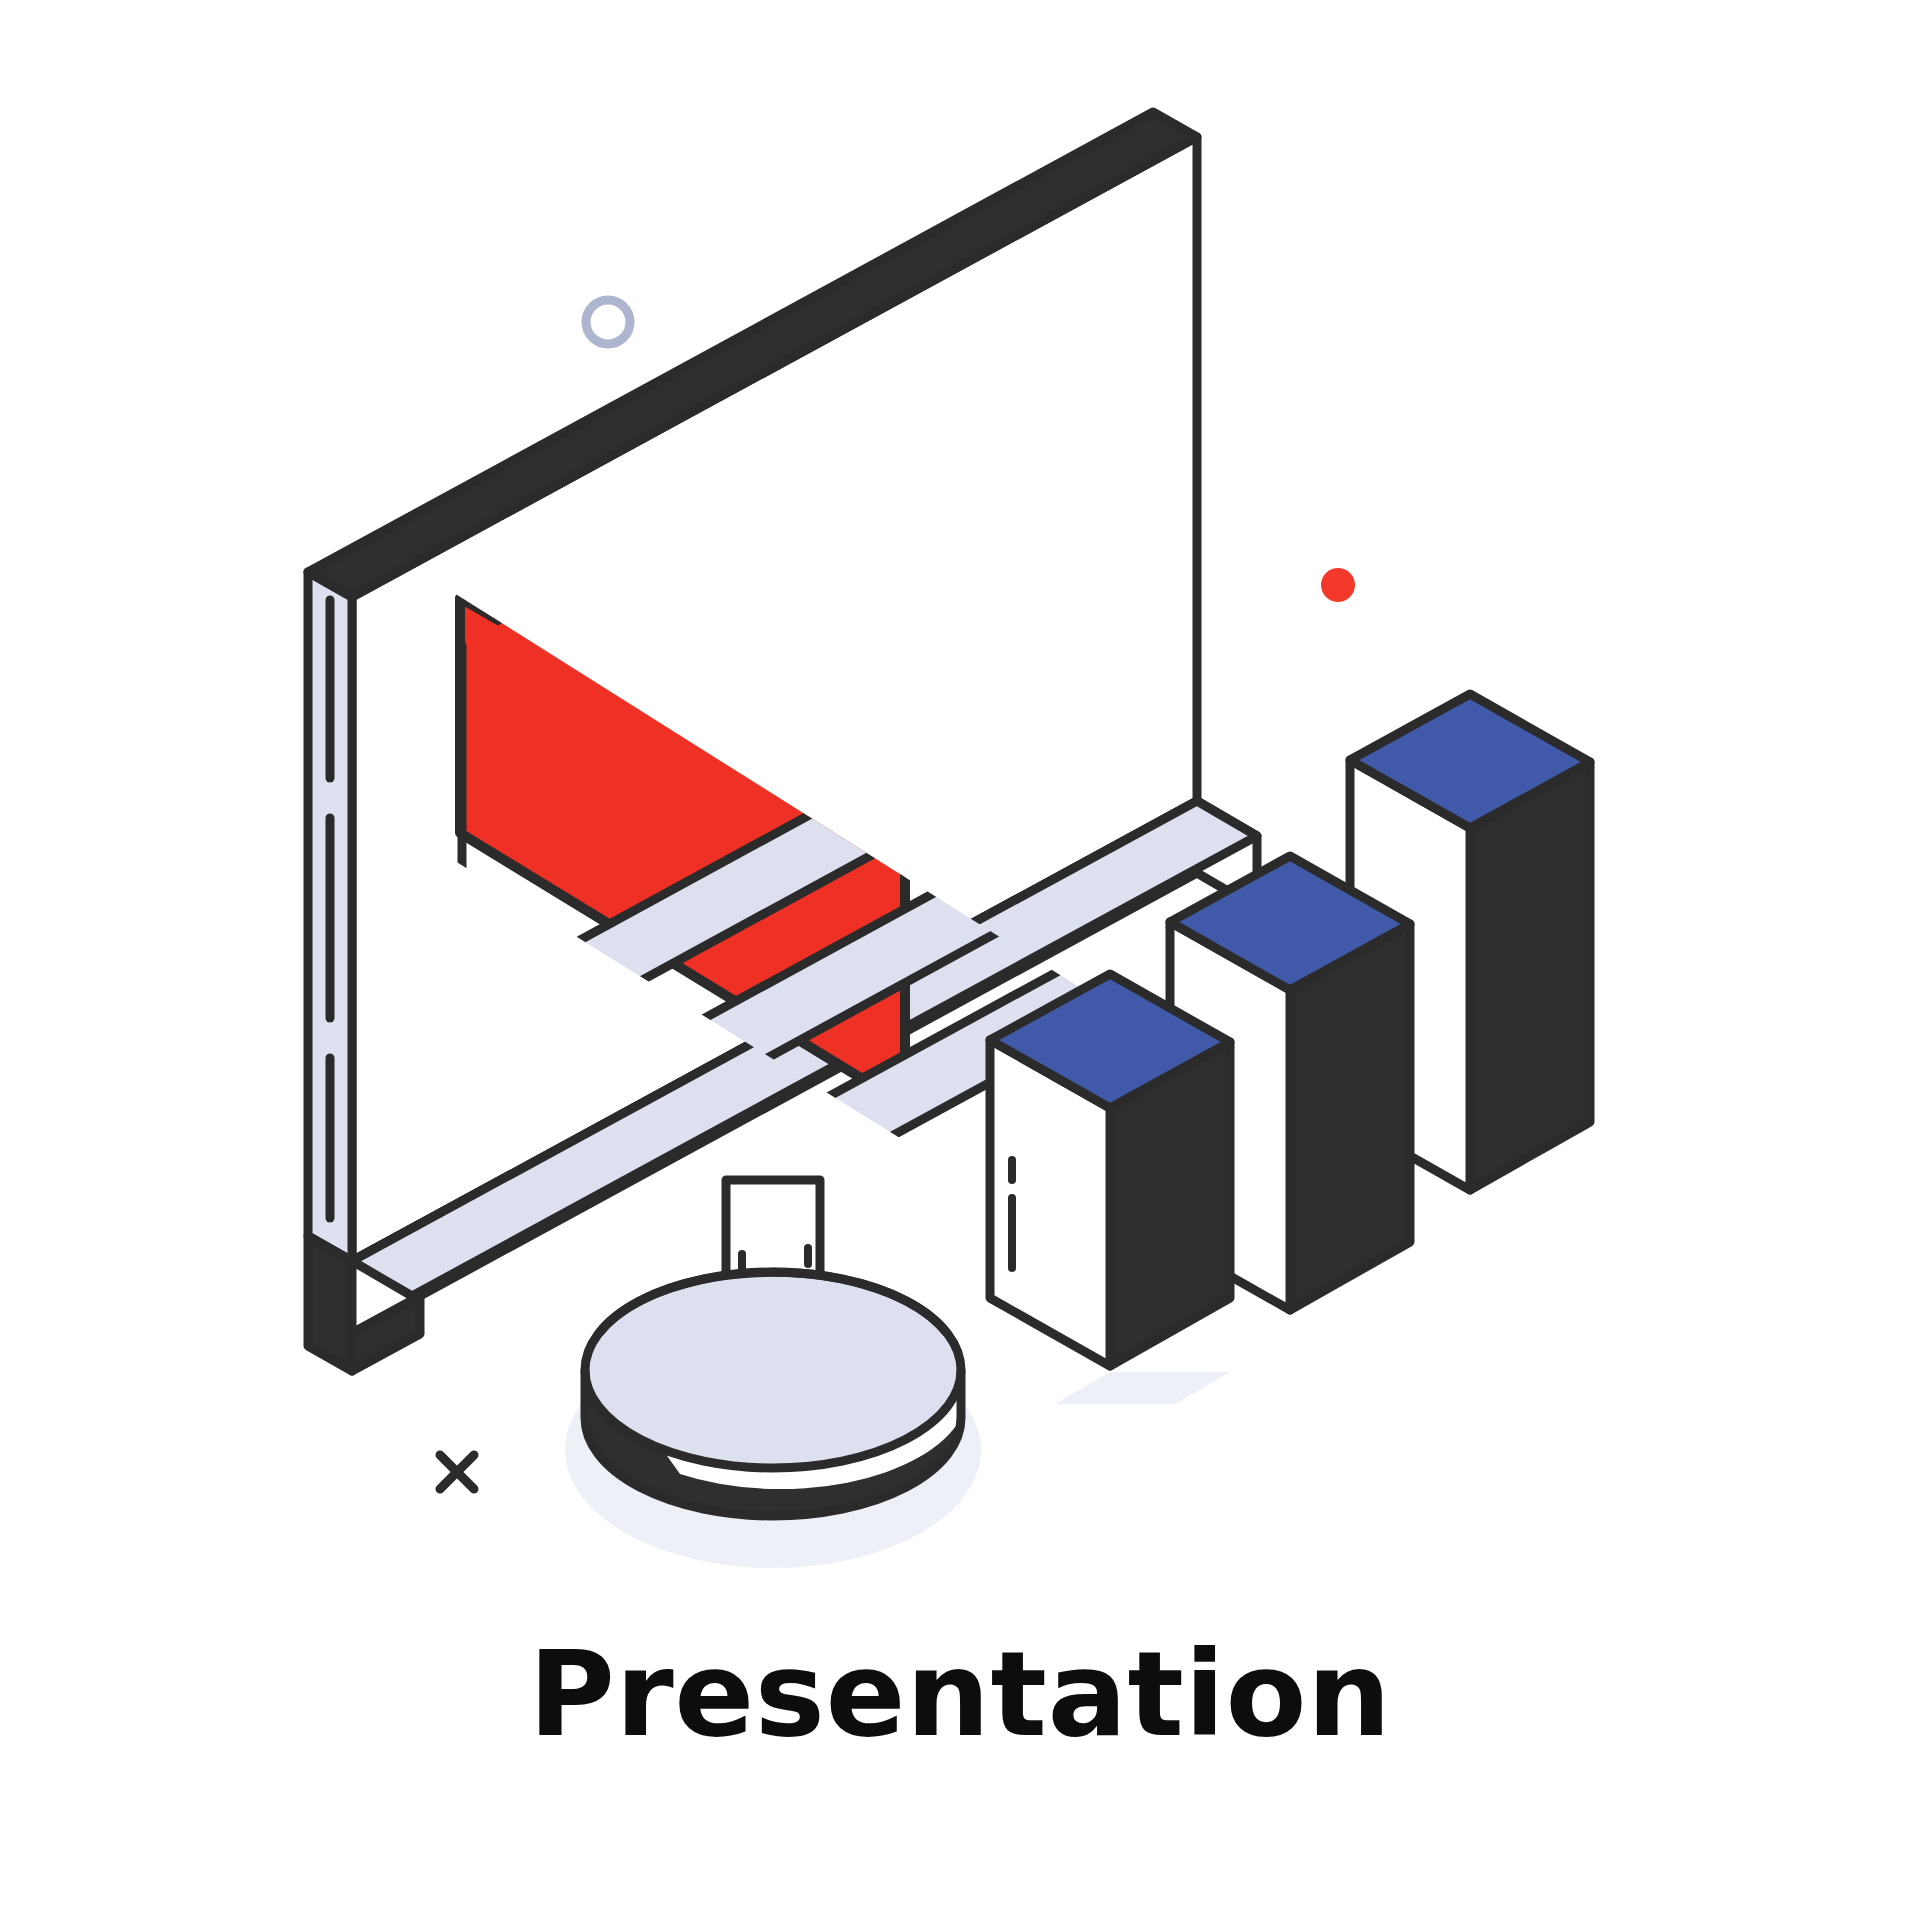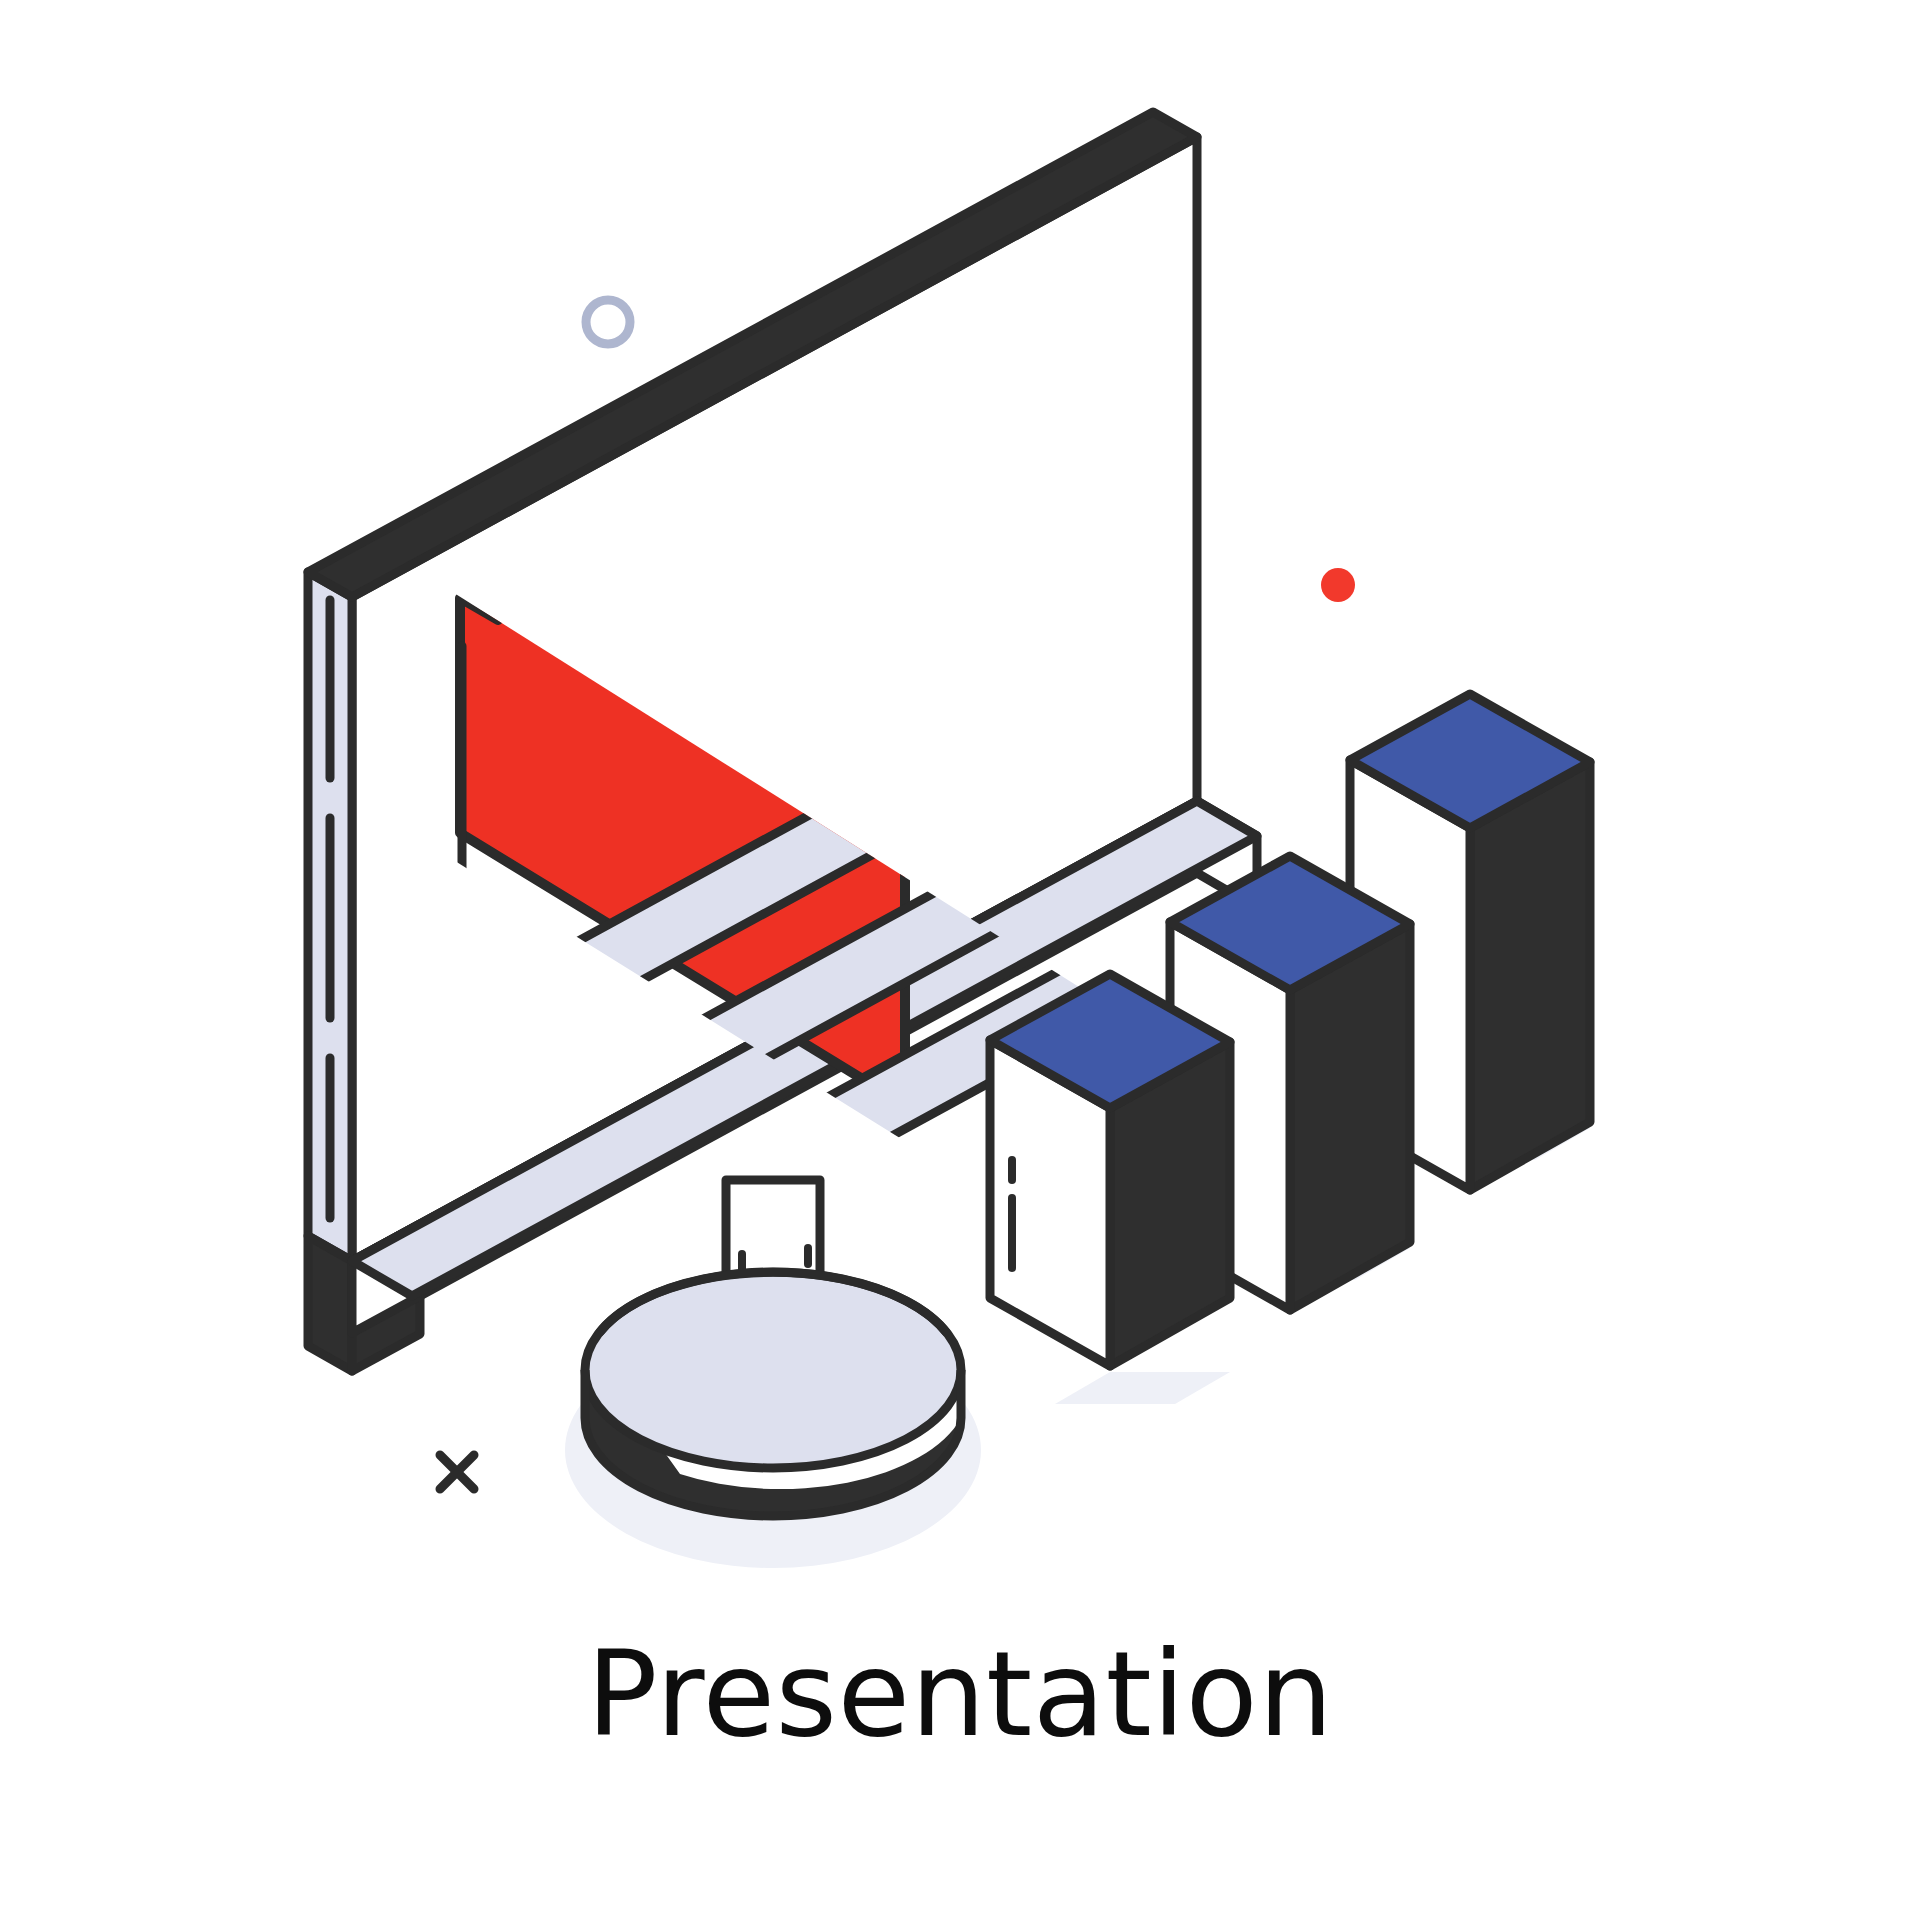--- a/index.html
+++ b/index.html
@@ -29,21 +29,21 @@
     display: block;
   }
   .caption {
     position: absolute;
     left: 0;
     top: 1630px;
     width: 1920px;
     text-align: center;
     font-family: "DejaVu Sans", sans-serif;
     font-size: 118px;
-    font-weight: 400;
+    font-weight: 700;
     letter-spacing: 0.5px;
     color: #0d0d0d;
     line-height: 1.1;
     user-select: none;
   }
 </style>
 </head>
 <body>
 
 <div id="stage">

